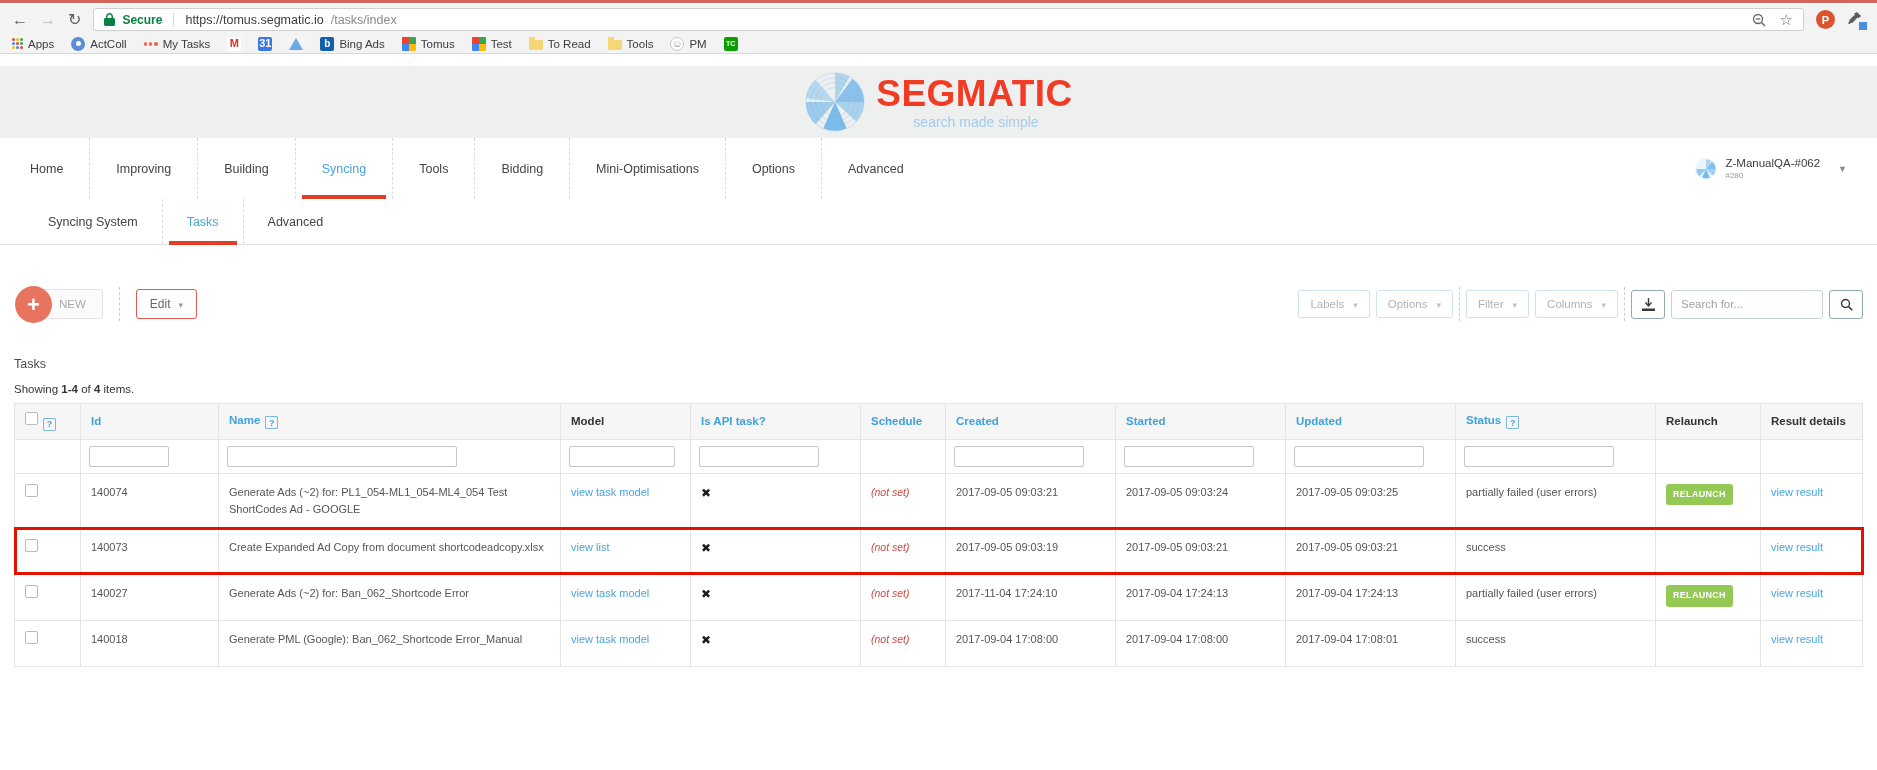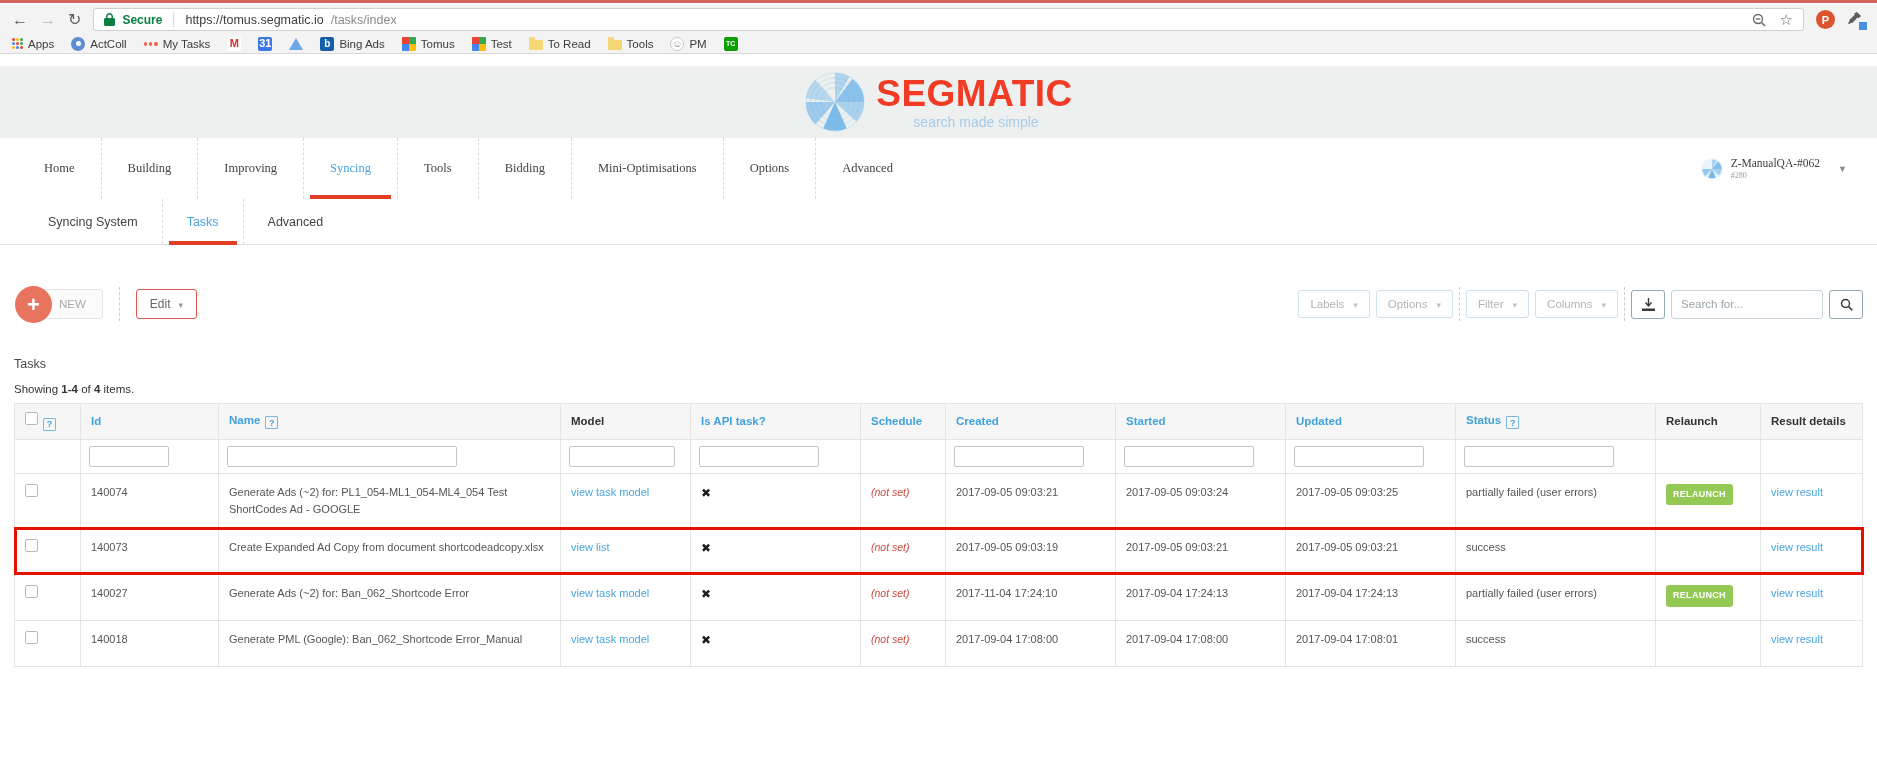--- a/index.html
+++ b/index.html
@@ -56,21 +56,21 @@
   .fav-tc { background:#0a9e01; color:#fff; font-size:7px; }
 
   
   .masthead { height:84px; border-top:12px solid #fff; background:#edf0ef;
               display:flex; align-items:center; justify-content:center; gap:10px; }
   .brandtext { display:flex; flex-direction:column;text-align:center; }
   .brand { font-size:37px; font-weight:bold; color:#f23b25; letter-spacing:.5px; line-height:1; }
   .tagline { font-size:14px; color:#a5cbe9; margin-top:2px; padding-left:3px; }
 
   
-  .mainnav { display:flex; align-items:stretch; height:61px; background:#fff; padding-left:18px;font-family:Liberation Serif, serif; }
+  .mainnav { display:flex; align-items:stretch; height:61px; background:#fff; padding-left:4px; }
   .nav-item { padding:0 26px; font-size:12.5px; color:#444; display:flex; align-items:center;
               position:relative; cursor:pointer; }
   .nav-item + .nav-item { border-left:1px dashed #dcdcdc; }
   .nav-item.active { color:#4aa4de; }
   .nav-item.active::after { content:""; position:absolute; left:6px; right:6px; bottom:0; height:4px; background:#e33e25; }
   .user { margin-left:auto; margin-right:30px; display:flex; align-items:center; gap:8px; cursor:pointer; }
   .user-texts { display:flex; flex-direction:column; line-height:1.2; }
   .user-name { font-size:11.5px; color:#3c3c3c; }
   .user-id { font-size:8px; color:#9a9a9a; }
   .caret { color:#8a8a8a; font-size:9px; margin-left:10px; }
@@ -256,22 +256,22 @@
     </g>
   </svg>
   <div class="brandtext">
     <span class="brand">SEGMATIC</span>
     <span class="tagline">search made simple</span>
   </div>
 </div>
 
 <div class="mainnav">
   <div class="nav-item">Home</div>
+  <div class="nav-item">Improving</div>
   <div class="nav-item">Building</div>
-  <div class="nav-item">Improving</div>
   <div class="nav-item active">Syncing</div>
   <div class="nav-item">Tools</div>
   <div class="nav-item">Bidding</div>
   <div class="nav-item">Mini-Optimisations</div>
   <div class="nav-item">Options</div>
   <div class="nav-item">Advanced</div>
   <div class="user">
     <svg width="22" height="22" viewBox="0 0 64 64">
       <circle cx="32" cy="32" r="31" fill="#eaf4fc"></circle>
       <g fill="#69b1e8">

